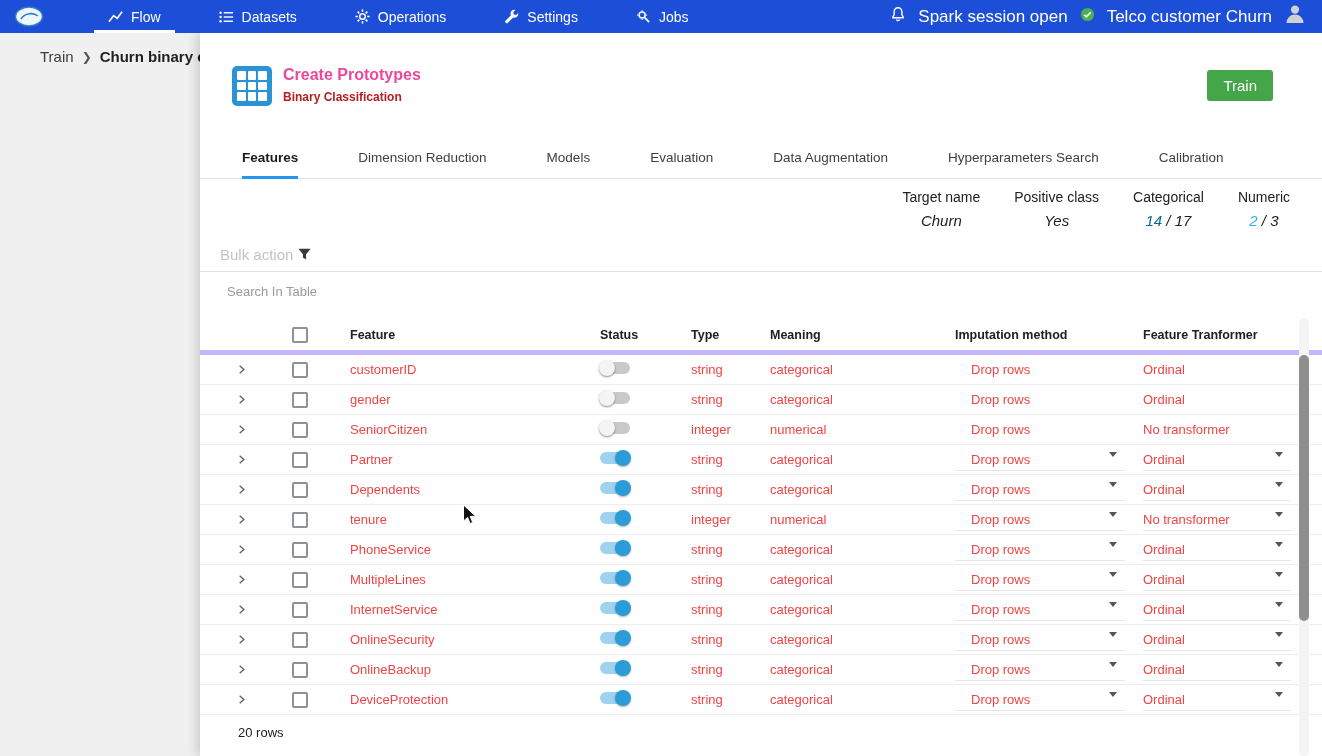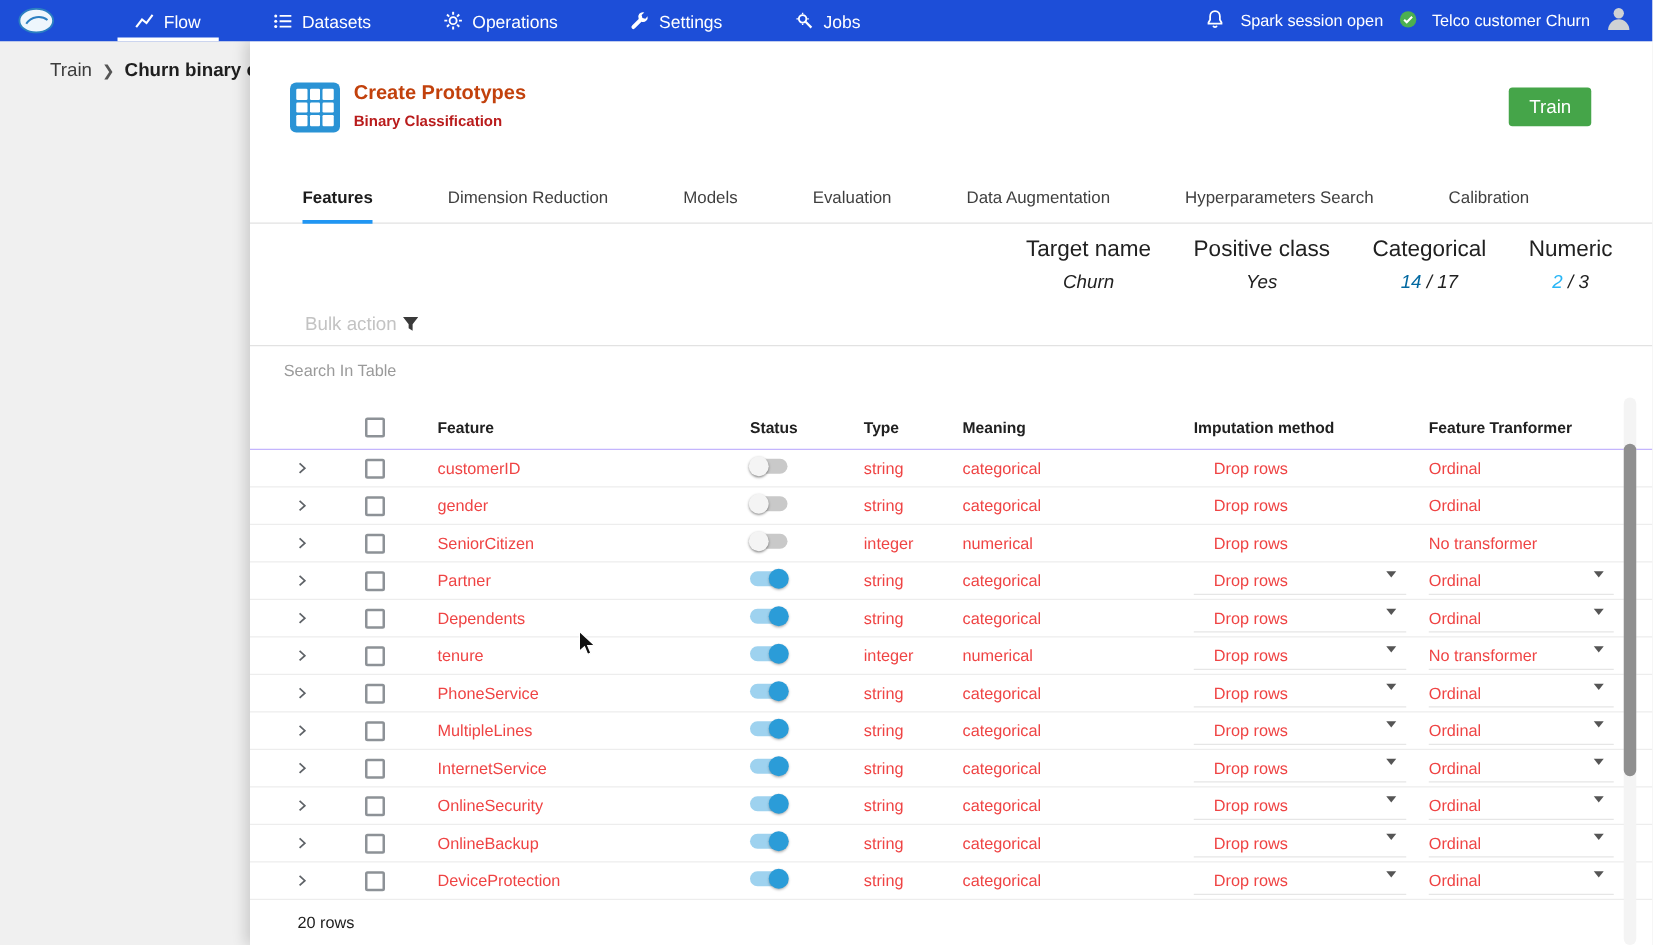--- a/index.html
+++ b/index.html
@@ -16,21 +16,21 @@
     position:absolute; top:0; left:0; right:0; height:33px;
     background:#1d4ed8; display:flex; align-items:center; padding-left:14px; z-index:50;
   }
   .logo { width:32px; height:22px; margin-right:48px; display:flex; align-items:center; }
   .nav-item {
     display:flex; align-items:center; gap:8px; height:33px; padding:0 14px; margin-right:30px;
     color:#fff; font-size:14px; cursor:pointer; border-bottom:3px solid transparent; padding-top:3px;
   }
   .nav-item.active { border-bottom-color:#fff; }
   .nav-item svg { display:block; }
-  .nav-right { margin-left:auto; display:flex; align-items:center; gap:12px; padding-right:16px; color:#fff; font-size:13px; }
+  .nav-right { margin-left:auto; display:flex; align-items:center; gap:12px; padding-right:16px; color:#fff; font-size:17px; }
   .nav-right .txt { white-space:nowrap; }
 
   
   .breadcrumb {
     position:absolute; top:48px; left:40px; width:160px; overflow:hidden; white-space:nowrap;
     font-size:15px; color:#3c3c3c; display:flex; align-items:center; gap:8px; z-index:1;
   }
   .breadcrumb .crumb-bold { font-weight:bold; color:#1f1f1f; }
   .breadcrumb .sep { color:#555; font-size:12px; }
 
@@ -41,53 +41,53 @@
   }
 
   .panel-header { margin:33px 49px 0 32px; display:flex; align-items:flex-start; }
   .grid-icon {
     width:40px; height:40px; border-radius:5px; background:#2a93d5;
     display:grid; grid-template-columns:repeat(3,1fr); grid-template-rows:repeat(3,1fr);
     gap:2px; padding:5px;
   }
   .grid-icon span { background:#fff; border-radius:1px; }
   .title-block { margin-left:11px; }
-  .page-title { font-size:16px; font-weight:bold; color:#c2410c; }
+  .page-title { font-size:16px; font-weight:bold; color:#ec4899; }
   .page-subtitle { font-size:12px; font-weight:bold; color:#b91c1c; margin-top:6px; }
   .train-btn {
     margin-left:auto; margin-top:4px; background:#45a549; color:#fff; border:none; border-radius:3px;
     font-size:15px; padding:7px 16px; cursor:pointer; font-family:inherit;
   }
 
   .tabs { margin-top:44px; padding-left:42px; display:flex; gap:60px; border-bottom:1px solid #e2e2e2; }
   .tab {
     font-size:13.5px; color:#3f3f3f; padding-bottom:13px; cursor:pointer; position:relative; white-space:nowrap;
   }
   .tab.active { color:#1b1b1b; font-weight:bold; }
   .tab.active::after { content:""; position:absolute; left:0; right:0; bottom:-1px; height:3px; background:#2196f3; }
 
   .stats { margin-top:10px; display:flex; justify-content:flex-end; gap:34px; padding-right:32px; }
   .stat { text-align:center; }
-  .stat .lbl { font-size:18px; color:#212121; }
+  .stat .lbl { font-size:14px; color:#212121; }
   .stat .val { font-size:15px; margin-top:7px; color:#212121;font-style:italic; }
   .hl-orange { color:#0369a1; }
   .hl-blue  { color:#29b6f6; }
 
-  .bulk-row { margin-top:9px; padding:0 44px; height:34px; display:flex; align-items:center; gap:4px; border-bottom:1px solid #e2e2e2; }
+  .bulk-row { margin-top:9px; padding:0 20px; height:34px; display:flex; align-items:center; gap:4px; border-bottom:1px solid #e2e2e2; }
   .bulk-label { font-size:15px; color:#c3c3c3; }
   .filter-btn { cursor:pointer; display:flex; align-items:center; }
 
   .search-row { padding:0 27px; height:39px; display:flex; align-items:center; }
   .search-input { border:none; outline:none; width:420px; font-size:13px; font-family:inherit; color:#212121; background:transparent; }
   .search-input::placeholder { color:#9a9a9a; }
 
   
   .tgrid { display:grid; grid-template-columns:38px 80px 250px 91px 79px 185px 188px 1fr;
            align-items:center; padding-left:22px; padding-right:42px; }
-  .thead { margin-top:8px; height:36px; border-bottom:1px solid #c4b5fd; font-weight:bold; font-size:12.5px; color:#212121; }
+  .thead { margin-top:8px; height:36px; border-bottom:5px solid #c4b5fd; font-weight:bold; font-size:12.5px; color:#212121; }
   .cell { padding-left:10px; }
   .c-exp, .c-chk { display:flex; justify-content:center; padding-left:0; }
   .trow { height:30px; border-bottom:1px solid #ededed; font-size:13px; color:#ef4444; }
 
   .checkbox { width:16px; height:16px; border:2px solid #8d9297; border-radius:2px; background:#fff; display:inline-block; cursor:pointer; }
   .expander { cursor:pointer; display:flex; align-items:center; }
 
   .toggle { width:30px; height:12px; border-radius:6px; position:relative; display:inline-block; cursor:pointer; }
   .toggle .knob { width:16px; height:16px; border-radius:50%; position:absolute; top:-2px; }
   .toggle.off { background:#c9c9c9; }

